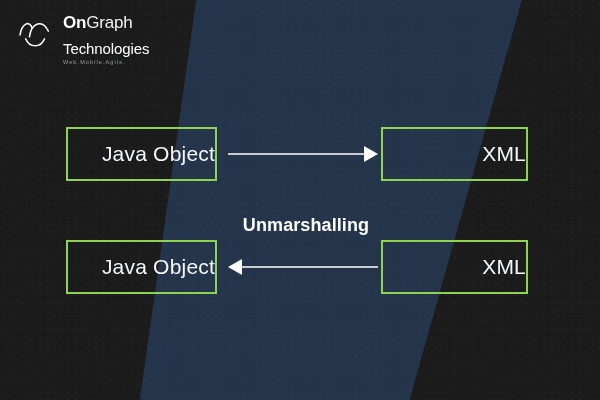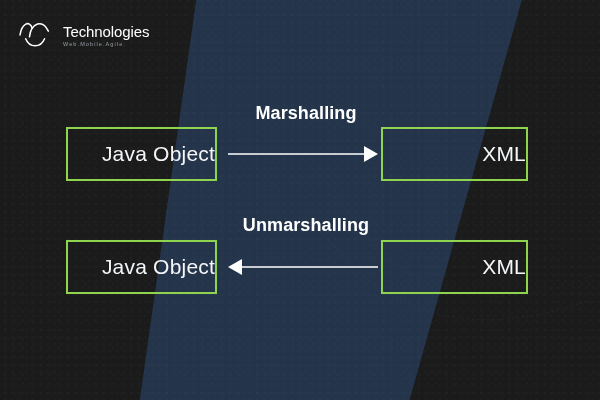--- a/index.html
+++ b/index.html
@@ -165,26 +165,26 @@
     <path d="M30 0 C 70 90, 160 150, 295 95" fill="none" stroke="#3a5472" stroke-width="1" stroke-dasharray="1 5" opacity="0.5"></path>
   </svg>
 
   <div class="logo">
     <svg class="logo-mark" viewBox="0 0 40 36">
       <path d="M2 20 C 4 8, 12 4, 15 13" fill="none" stroke="#ffffff" stroke-width="1.6" stroke-linecap="round"></path>
       <path d="M12 22 C 14 7, 26 3, 32 16" fill="none" stroke="#ffffff" stroke-width="1.6" stroke-linecap="round"></path>
       <path d="M8 24 C 12 34, 24 34, 28 24" fill="none" stroke="#ffffff" stroke-width="1.6" stroke-linecap="round"></path>
     </svg>
     <div class="logo-text">
+      <div class="logo-line1"><span class="bold">On</span><span class="light">Graph</span></div>
       <div class="logo-line2">Technologies</div>
       <div class="logo-tagline">Web.Mobile.Agile.</div>
     </div>
   </div>
 
-  <div class="flow-label" id="label-marshalling">Marshalling</div>
 
   <div class="node-box" id="box-java-1">
     <span class="node-label">Java Object</span>
   </div>
 
   <svg class="arrow" id="arrow-1" viewBox="0 0 150 22" preserveAspectRatio="none">
     <line x1="0" y1="11" x2="136" y2="11" stroke="#c9ccd1" stroke-width="2"></line>
     <polygon points="136,3 150,11 136,19" fill="#ffffff"></polygon>
   </svg>
 

